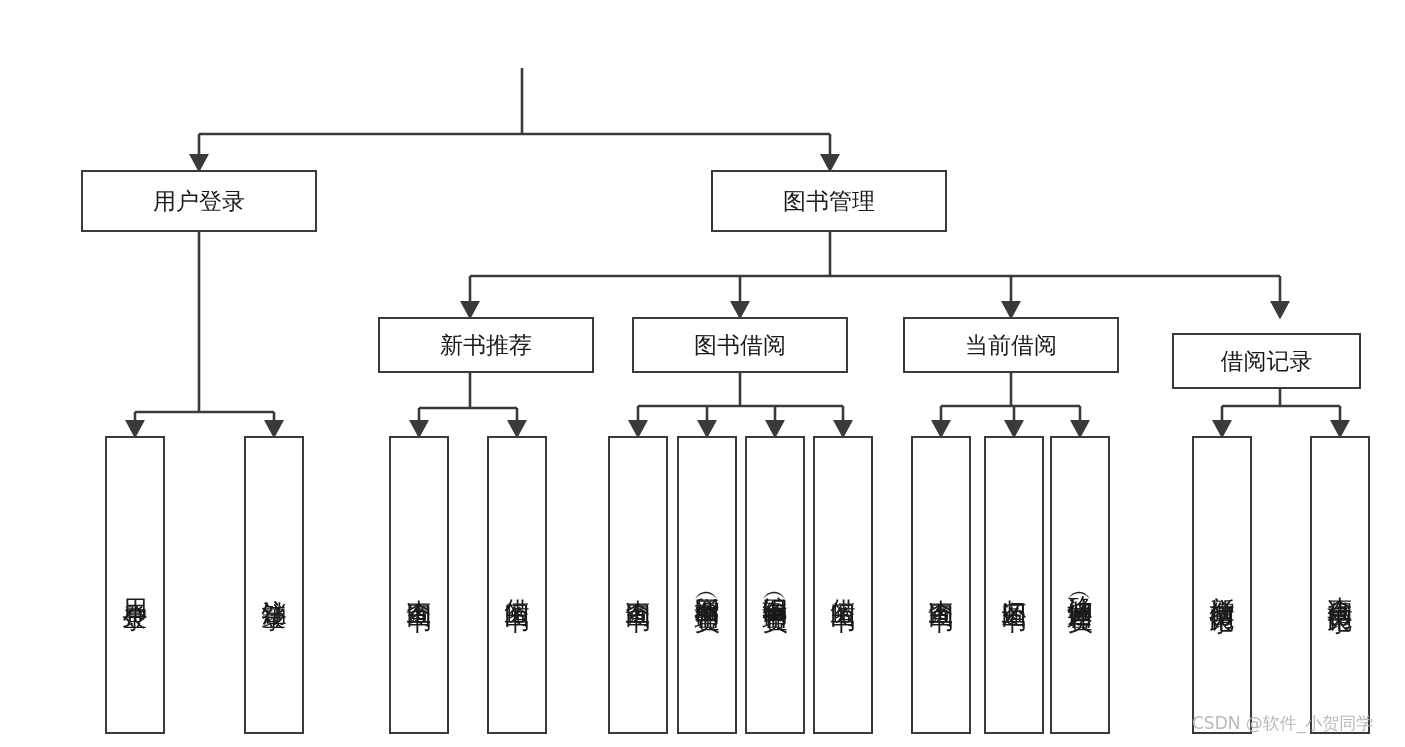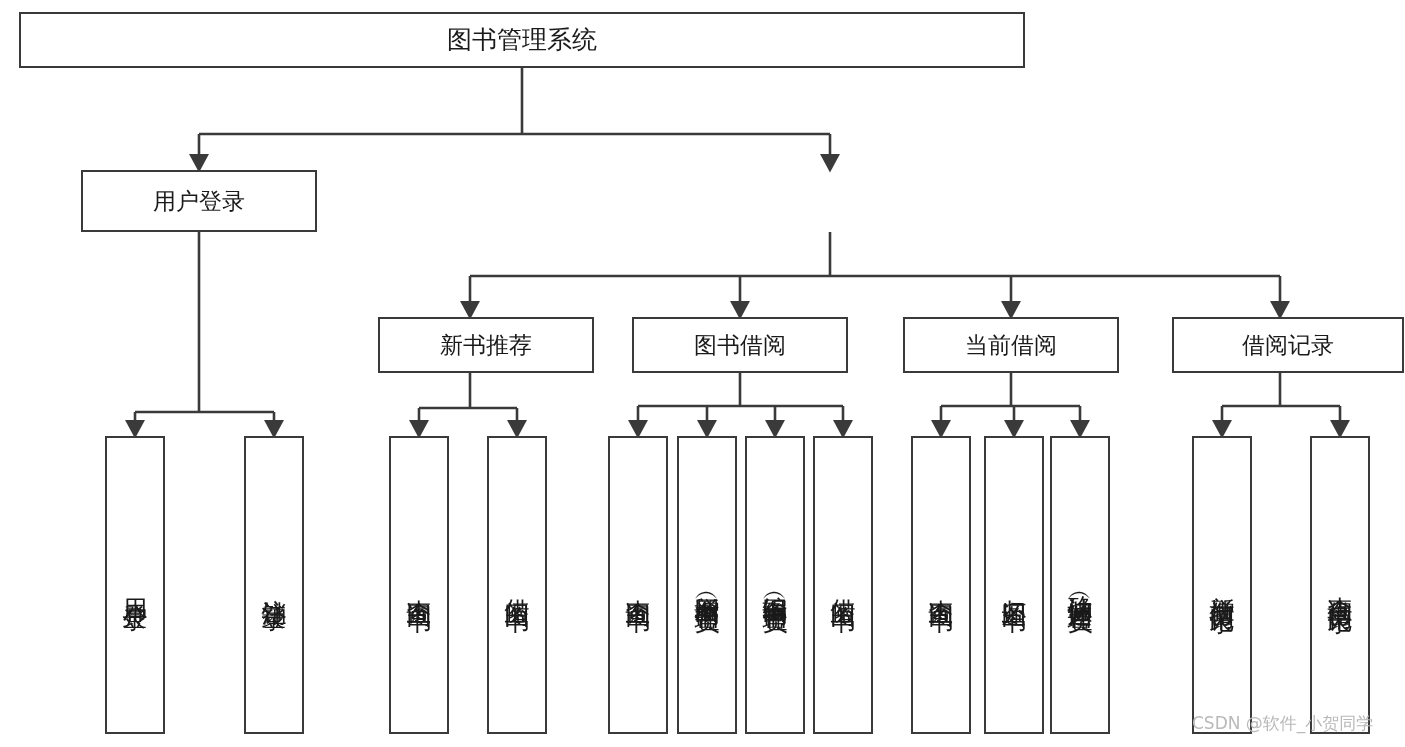--- a/index.html
+++ b/index.html
@@ -119,38 +119,38 @@
       <path d="M1014,406 L1014,428" marker-end="url(#arrowhead)"></path>
       <path d="M1080,406 L1080,428" marker-end="url(#arrowhead)"></path>
 
       <path d="M1280,373 L1280,406"></path>
       <path d="M1222,406 L1340,406"></path>
       <path d="M1222,406 L1222,428" marker-end="url(#arrowhead)"></path>
       <path d="M1340,406 L1340,428" marker-end="url(#arrowhead)"></path>
     </g>
   </svg>
 
-  <div class="node-box lvl0" style="left:19px; top:12px; width:1006px; height:56px;">
-    <span class="node-label">图书管理系统</span>
-  </div>
 
   <div class="node-box lvl1" style="left:81px; top:170px; width:236px; height:62px;">
     <span class="node-label">用户登录</span>
+  </div>
+  <div class="node-box lvl1" style="left:711px; top:170px; width:236px; height:62px;">
+    <span class="node-label">图书管理</span>
   </div>
 
   <div class="node-box lvl2" style="left:362px; top:317px; width:216px; height:56px;margin-left:16px;">
     <span class="node-label">新书推荐</span>
   </div>
   <div class="node-box lvl2" style="left:632px; top:317px; width:216px; height:56px;">
     <span class="node-label">图书借阅</span>
   </div>
   <div class="node-box lvl2" style="left:903px; top:317px; width:216px; height:56px;align-items:center;">
     <span class="node-label">当前借阅</span>
   </div>
-  <div class="node-box lvl2" style="left:1172px; top:317px; width:232px; height:56px;">
+  <div class="node-box lvl2" style="left:1172px; top:333px; width:189px; height:56px;">
     <span class="node-label">借阅记录</span>
   </div>
 
   <div class="node-box leaf" style="left:105px; top:436px; width:60px; height:298px;">
     <span class="node-label">用户登录</span>
   </div>
   <div class="node-box leaf" style="left:244px; top:436px; width:60px; height:298px;">
     <span class="node-label">注销登录</span>
   </div>
   <div class="node-box leaf" style="left:389px; top:436px; width:60px; height:298px;">

